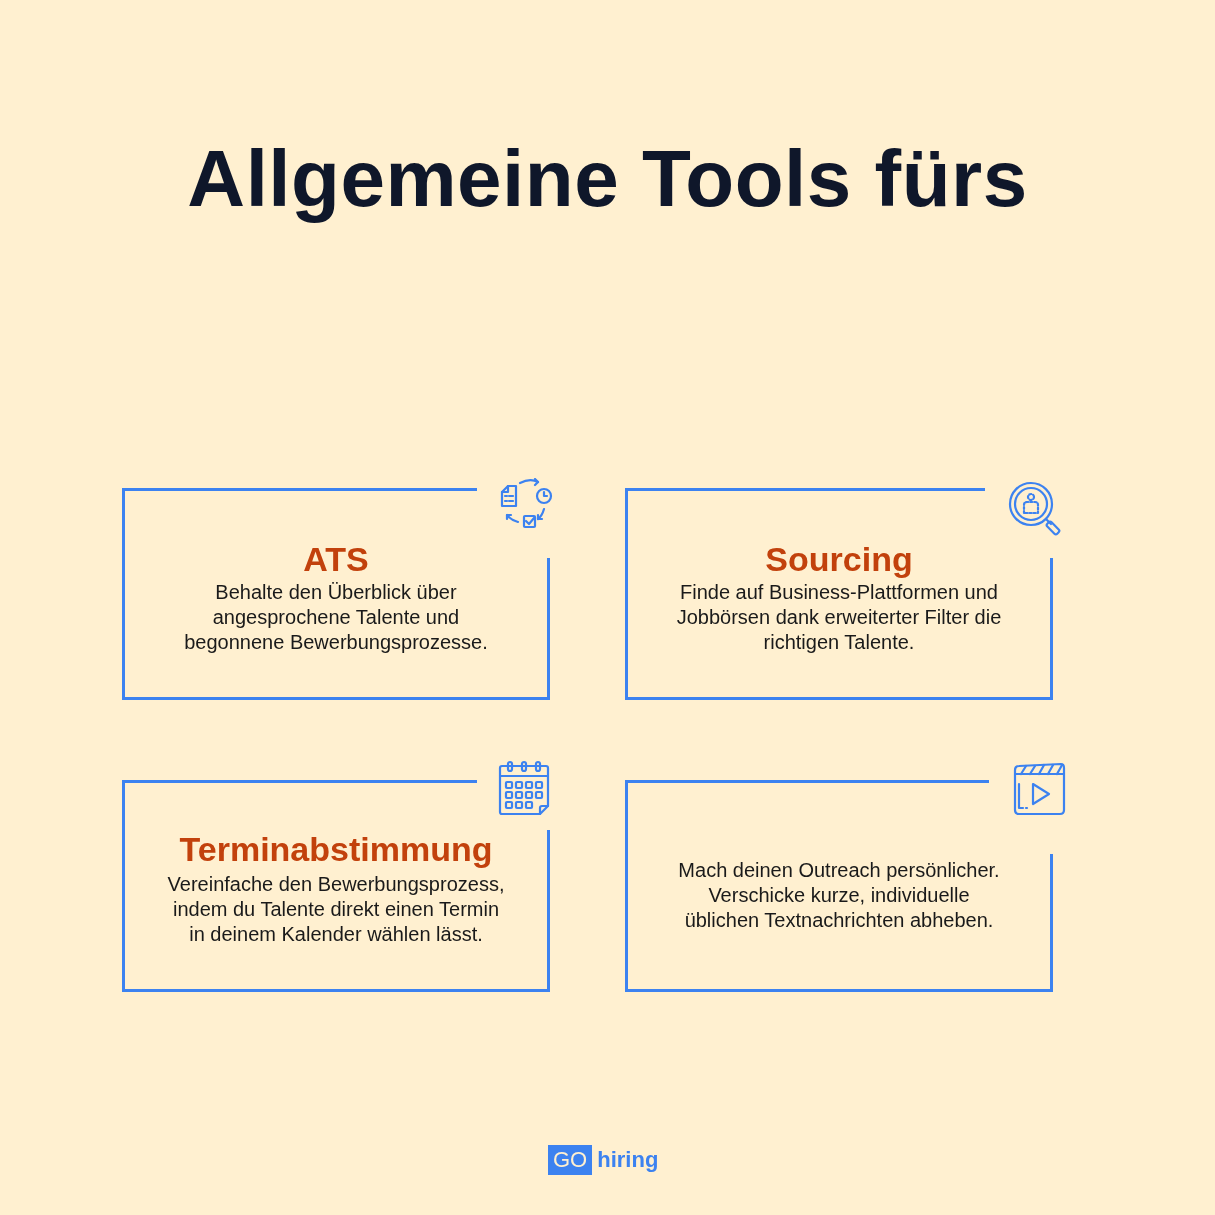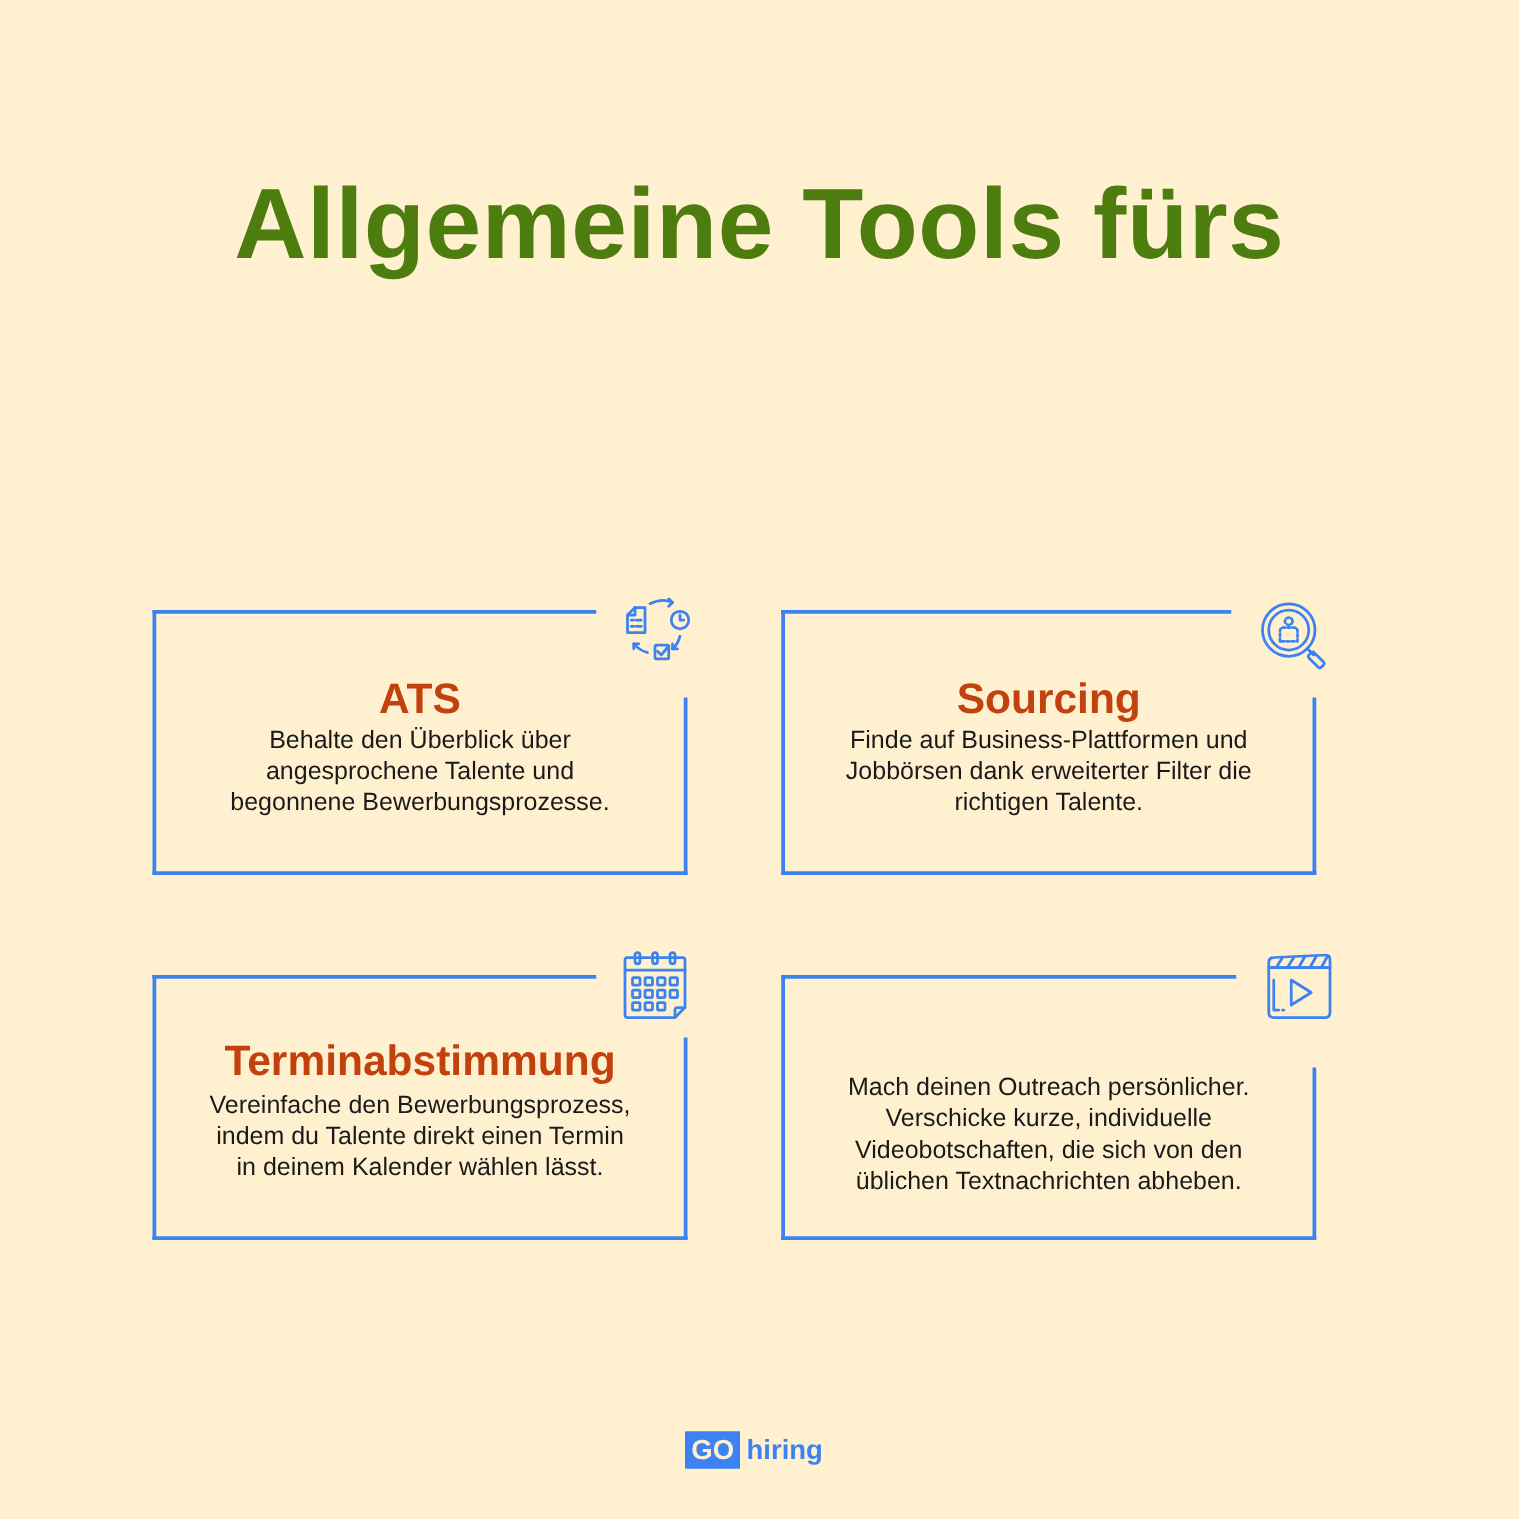--- a/index.html
+++ b/index.html
@@ -2,38 +2,38 @@
 <html><head>
 <meta charset="utf-8">
 <style>
   html, body { margin:0; padding:0; }
   body {
     width:1215px; height:1215px; background:#fff0d0; position:relative; overflow:hidden;
     font-family:"Liberation Sans", sans-serif;
   }
   .title {
     position:absolute; left:0; top:128px; width:1215px; text-align:center;
-    font-size:80px; font-weight:bold; color:#4d7c0f; line-height:102px; letter-spacing:0.5px;
+    font-size:80px; font-weight:bold; color:#0f172a; line-height:102px; letter-spacing:0.5px;
   }
   .card { position:absolute; width:428px; height:212px; }
   .card .top { position:absolute; left:0; top:0; height:3px; background:#3c82f0; }
   .card .left { position:absolute; left:0; top:0; width:3px; height:100%; background:#3c82f0; }
   .card .bottom { position:absolute; left:0; bottom:0; width:100%; height:3px; background:#3c82f0; }
   .card .right { position:absolute; right:0; bottom:0; width:3px; background:#3c82f0; }
   .card .icon { position:absolute; }
   .card .heading {
     position:absolute; left:0; width:100%; text-align:center; font-weight:bold;
     font-size:34px; color:#c2410c; line-height:38px;
   }
   .card .body {
     position:absolute; left:0; width:100%; text-align:center; font-size:20px; color:#1a1a1a; line-height:25px;
   }
   .logo { position:absolute; left:548px; top:1145px; display:flex; align-items:center; }
   .logo .go {
-    background:#3c82f0; color:#fff0d0; font-weight:bold; font-size:22px; padding:1px 5px; line-height:28px;
+    background:#3c82f0; color:#fff0d0; font-weight:normal; font-size:22px; padding:1px 5px; line-height:28px;
   }
   .logo .hiring { color:#3c82f0; font-weight:bold; font-size:22px; margin-left:5px; line-height:28px; }
 </style>
 </head>
 <body>
 
 <div class="title">
   <div>Allgemeine Tools fürs</div>
 </div>
 
@@ -134,21 +134,20 @@
       <line x1="37" y1="14" x2="42" y2="5"></line>
       <line x1="46" y1="14" x2="51" y2="5"></line>
     <path d="M4 14 L53 14 L53 50 Q53 54 49 54 L8 54 Q4 54 4 50 Z"></path>
     <path d="M8 24 L8 48 L12 48"></path>
       <line x1="15" y1="48" x2="16" y2="48"></line>
     <path d="M22 24 L38 34 L22 44 Z"></path>
   </svg>
   <div class="body" style="top:78px;">
     <div>Mach deinen Outreach persönlicher.</div>
     <div>Verschicke kurze, individuelle</div>
-    <div>Videobotschaften, die sich von den</div>
     <div>üblichen Textnachrichten abheben.</div>
   </div>
 </div>
 
 <div class="logo">
   <span class="go">GO</span>
   <span class="hiring">hiring</span>
 </div>
 
 </body></html>

